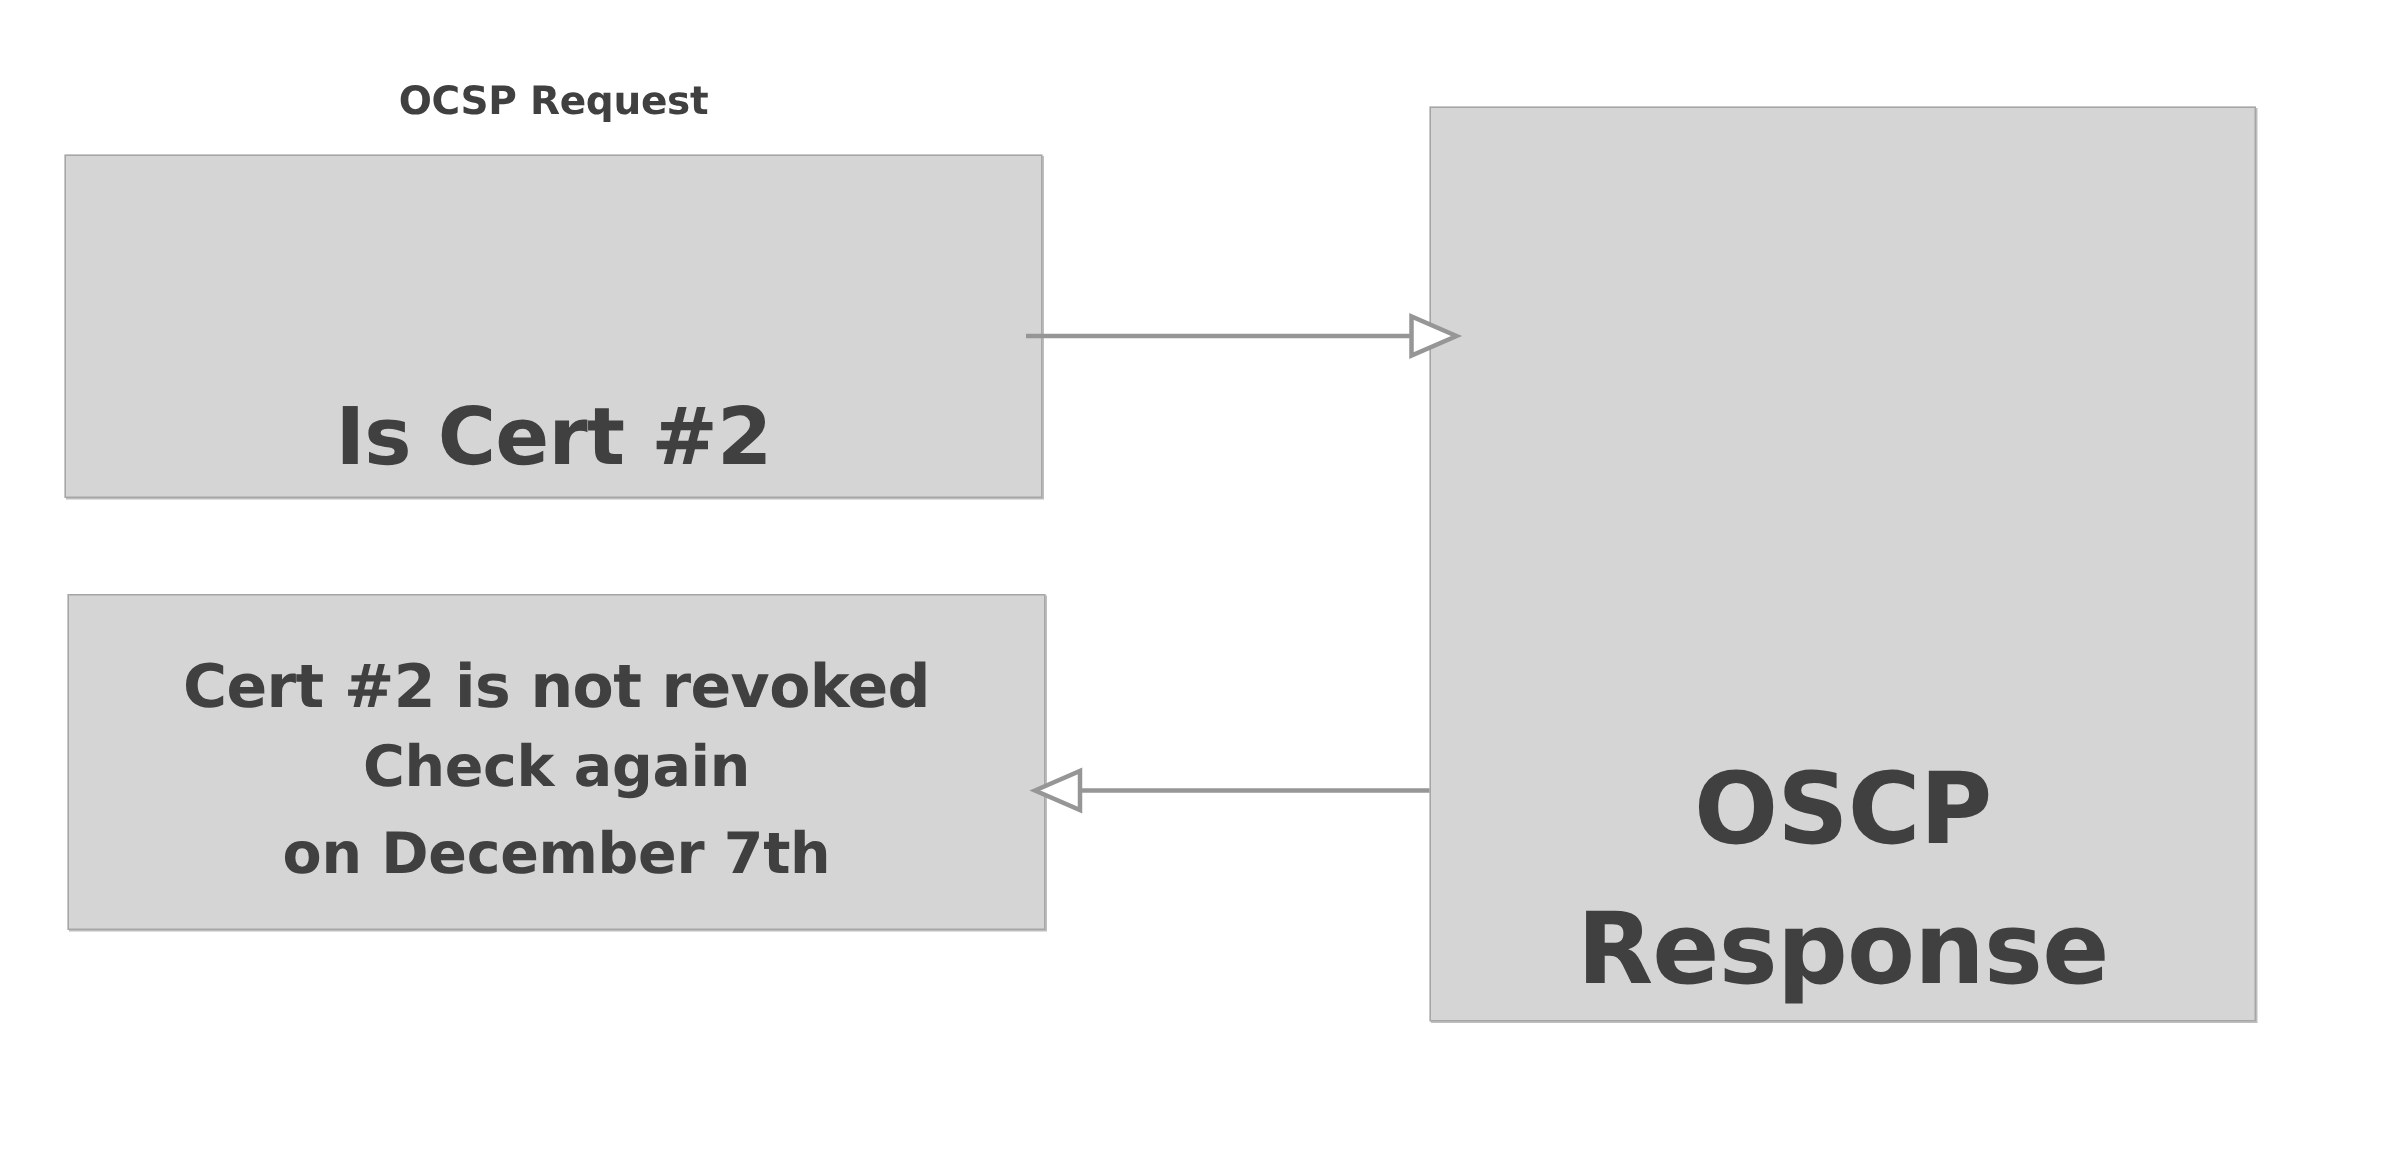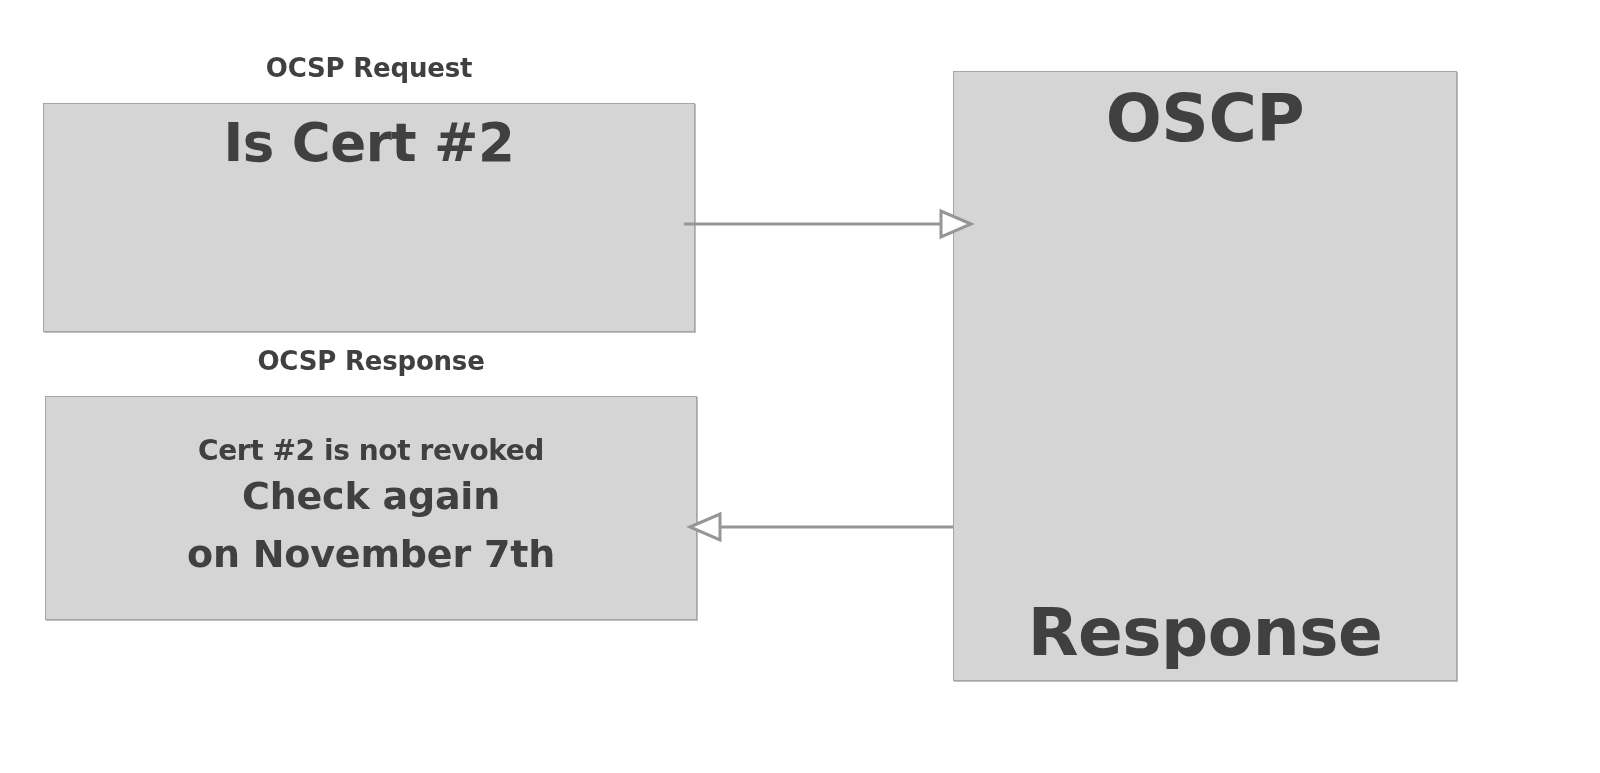--- a/index.html
+++ b/index.html
@@ -28,21 +28,21 @@
   
   .node {
     position: absolute;
     background: #d5d5d5;
     border: 1px solid #a6a6a6;
     box-sizing: border-box;
     box-shadow: 1px 1px 0 0 #bdbdbd;
     display: flex;
     flex-direction: column;
     align-items: center;
-    justify-content: space-between;
+    justify-content: flex-end;
     text-align: center;
     color: #404040;
   }
 
   
   .caption {
     position: absolute;
     color: #404040;
     font-weight: bold;
     font-size: 26px;
@@ -78,36 +78,36 @@
   }
   #box-response {
     left: 45px;
     top: 396px;
     width: 652px;
     height: 224px;
     justify-content: flex-start;
     padding-top: 36px;
   }
   #box-response .headline {
-    font-size: 28px;
+    font-size: 40px;
     font-weight: bold;
     line-height: 1.26;
     letter-spacing: -0.4px;
   }
   #box-response .sub {
     font-size: 38px;
     font-weight: bold;
     line-height: 1.52;
     letter-spacing: -0.2px;
   }
 
   #box-responder {
     left: 953px;
     top: 71px;
-    width: 504px;
+    width: 551px;
     height: 610px;
   }
   #box-responder .line {
     font-size: 66px;
     font-weight: bold;
     line-height: 1.42;
     letter-spacing: -0.5px;
   }
 
   
@@ -124,26 +124,25 @@
 <body>
 
 <div id="canvas">
 
   <div class="caption" id="caption-request">OCSP Request</div>
 
   <div class="node" id="box-request">
     <div class="line">Is Cert #2</div>
   </div>
 
-  <div class="caption" id="caption-response">OCSP Response</div>
 
   <div class="node" id="box-response">
     <div class="headline">Cert #2 is not revoked</div>
     <div class="sub">Check again</div>
-    <div class="sub">on November 7th</div>
+    <div class="sub">on December 7th</div>
   </div>
 
   <div class="node" id="box-responder">
     <div class="line">OSCP</div>
     <div class="line">Response</div>
   </div>
 
   <svg id="connectors" viewBox="0 0 1600 773">
 
     <g>

